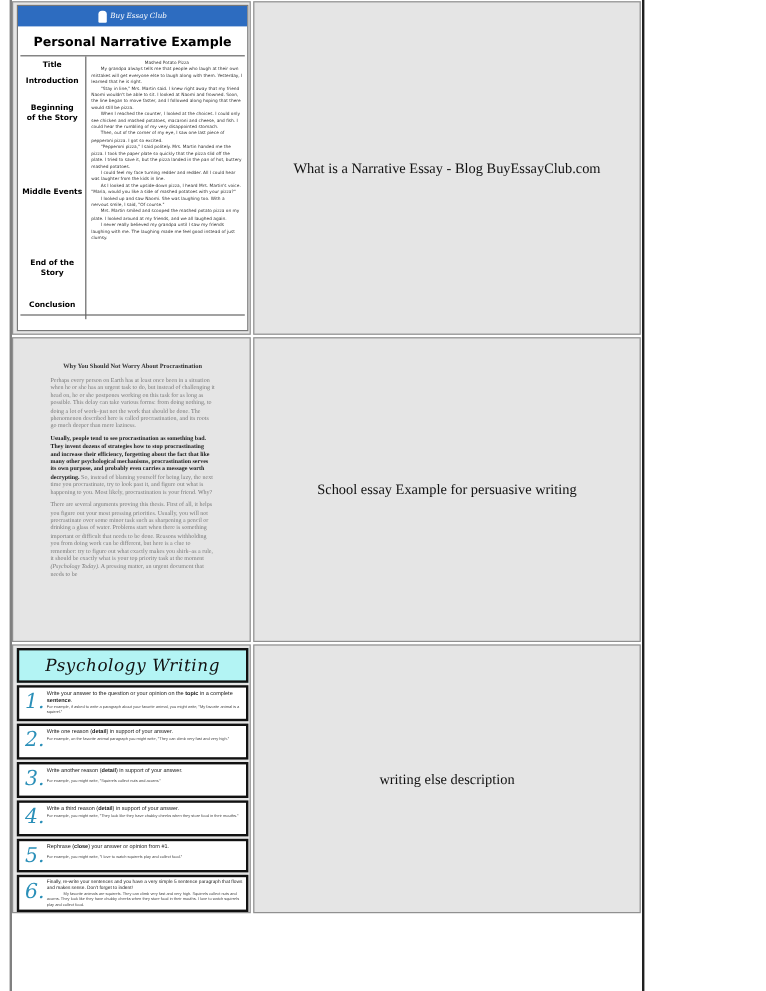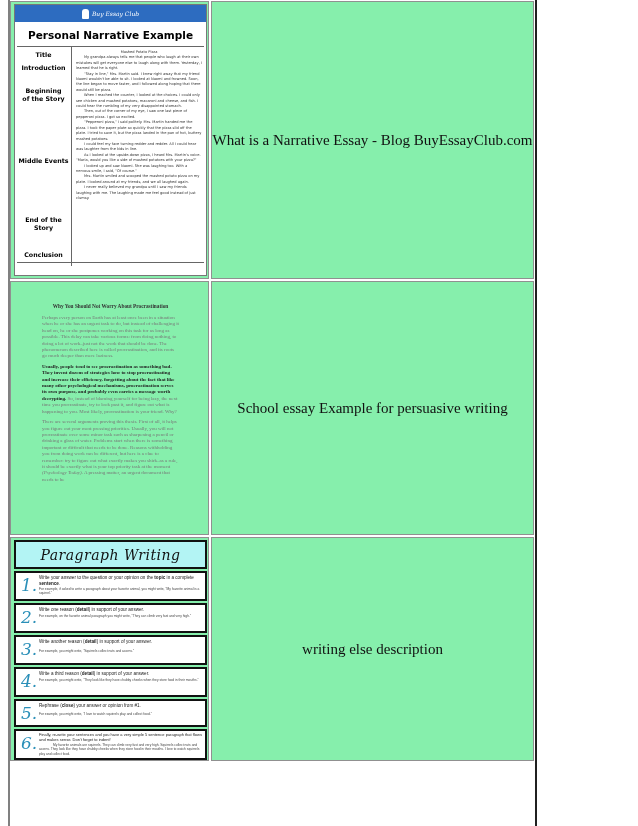--- a/index.html
+++ b/index.html
@@ -4,25 +4,25 @@
   <style>
     * { box-sizing: border-box; margin: 0; padding: 0; }
     html, body { width: 638px; height: 826px; background: #ffffff; overflow: hidden; }
     body { position: relative; font-family: "Liberation Serif", serif; color: #000; }
 
     .outer {
       position: absolute; left: 8px; top: 0; width: 529px; height: 826px;
       border-left: 2px solid #808080; border-right: 2px solid #202020;
     }
     .cell {
-      position: absolute; border: 1px solid #909090; background: #86efac;
+      position: absolute; border: 1px solid #909090; background: #e5e5e5;
     }
     .img-cell { left: 10px; width: 199px; }
     .txt-cell { left: 211px; width: 323px; display: flex; align-items: center; justify-content: center; }
-    .caption { font-family: "Liberation Serif", serif; font-size: 15px; color: #111; text-align: center; }
+    .caption { font-family: "Liberation Serif", serif; font-size: 12px; color: #111; text-align: center; }
 
     
     .img1 { position: absolute; left: 3px; top: 2px; width: 193px; height: 272px; border: 1px solid #777; background: #fff; overflow: hidden; }
     .img1 .bar { height: 17px; background: #2d6cc0; display: flex; align-items: center; justify-content: center; gap: 3px; }
     .img1 .logo-icon { width: 7px; height: 10px; background: #fff; border-radius: 3px 3px 1px 1px; }
     .img1 .logo-text { color: #fff; font-family: "DejaVu Serif", serif; font-style: italic; font-size: 6px; line-height: 6px; }
     .img1 .title { font-family: "DejaVu Sans", sans-serif; font-weight: bold; font-size: 10.5px; text-align: center; padding: 7px 0 5px; border-bottom: 1px solid #666; margin: 0 2px; }
     .img1 .body { display: flex; position: relative; height: 219px; }
     .img1 .labels { width: 57px; border-right: 1px solid #666; position: relative; }
     .img1 .lbl { position: absolute; width: 57px; text-align: center; font-family: "DejaVu Sans", sans-serif; font-weight: bold; font-size: 6.3px; line-height: 7.5px; }
@@ -99,21 +99,21 @@
     <p><span>There are several arguments proving this thesis. First of all, it helps you figure out your most pressing priorities. Usually, you will not procrastinate over some minor task such as sharpening a pencil or drinking a glass of water. Problems start when there is something important or difficult that needs to be done. Reasons withholding you from doing work can be different, but here is a clue to remember: try to figure out what exactly makes you shirk–as a rule, it should be exactly what is your top priority task at the moment</span> <em>(Psychology Today)</em><span>. A pressing matter, an urgent document that needs to be</span></p>
   </div>
 </div>
 <div class="cell txt-cell" style="top:281px;height:254px;">
   <span class="caption">School essay Example for persuasive writing</span>
 </div>
 
 <div class="cell img-cell" style="top:537px;height:224px;">
   <div class="img3">
     <div class="p-head">
-      <span>Paragraph Writing</span>
+      <span>Psychology Writing</span>
     </div>
     <div class="step" style="top:32px;height:30px;">
       <div class="num">1.</div>
       <div class="txt">
           <div class="main"><span>Write your answer to the question or your opinion on the </span><b>topic</b><span> in a complete </span><b>sentence</b><span>.</span></div>
           <div class="ex">For example, if asked to write a paragraph about your favorite animal, you might write, "My favorite animal is a squirrel."</div>
         </div>
     </div>
     <div class="step" style="top:64px;height:30px;">
       <div class="num">2.</div>

